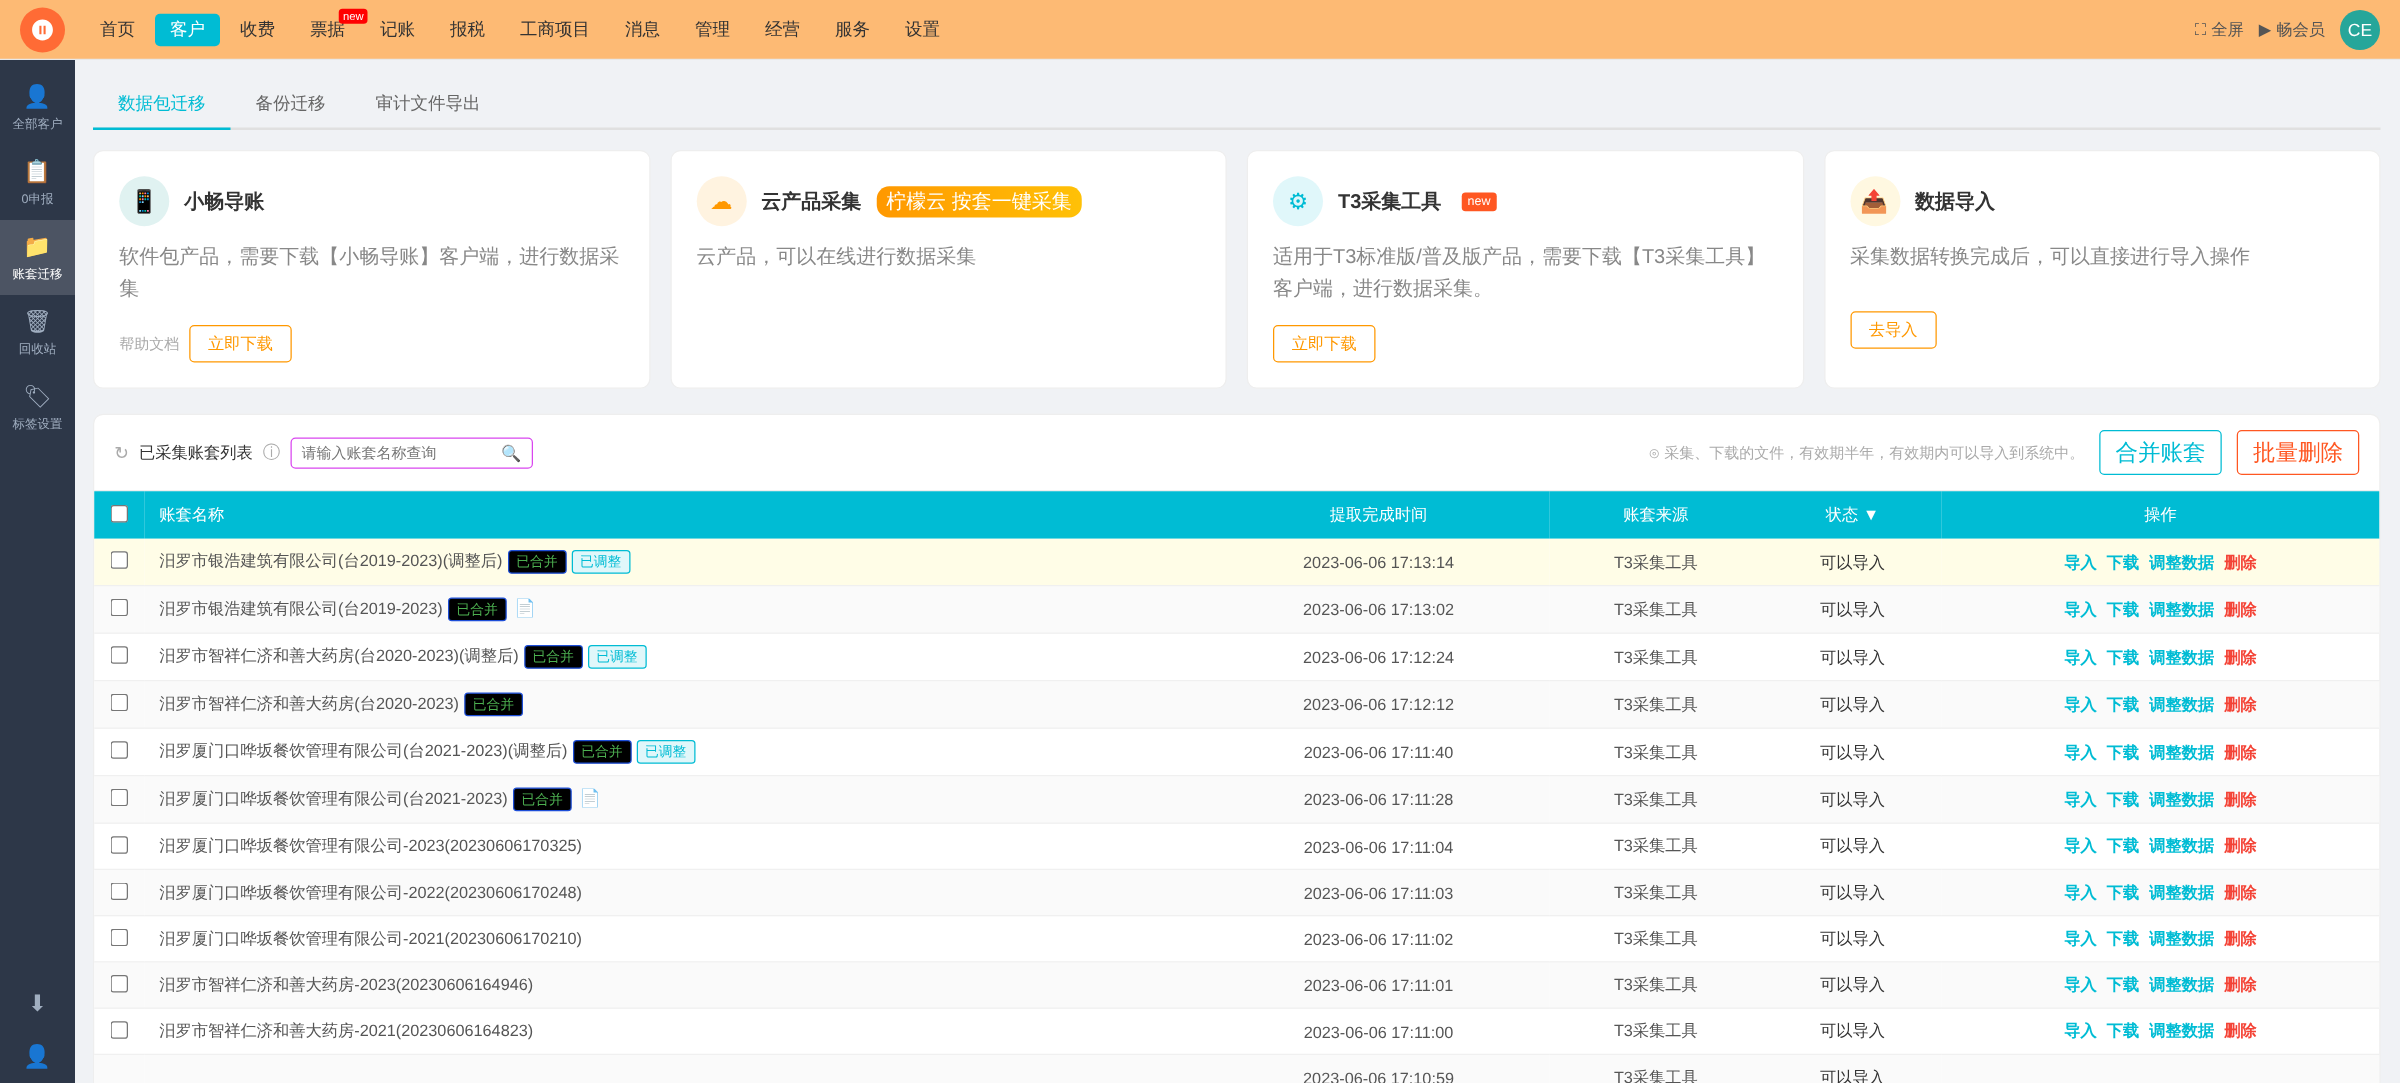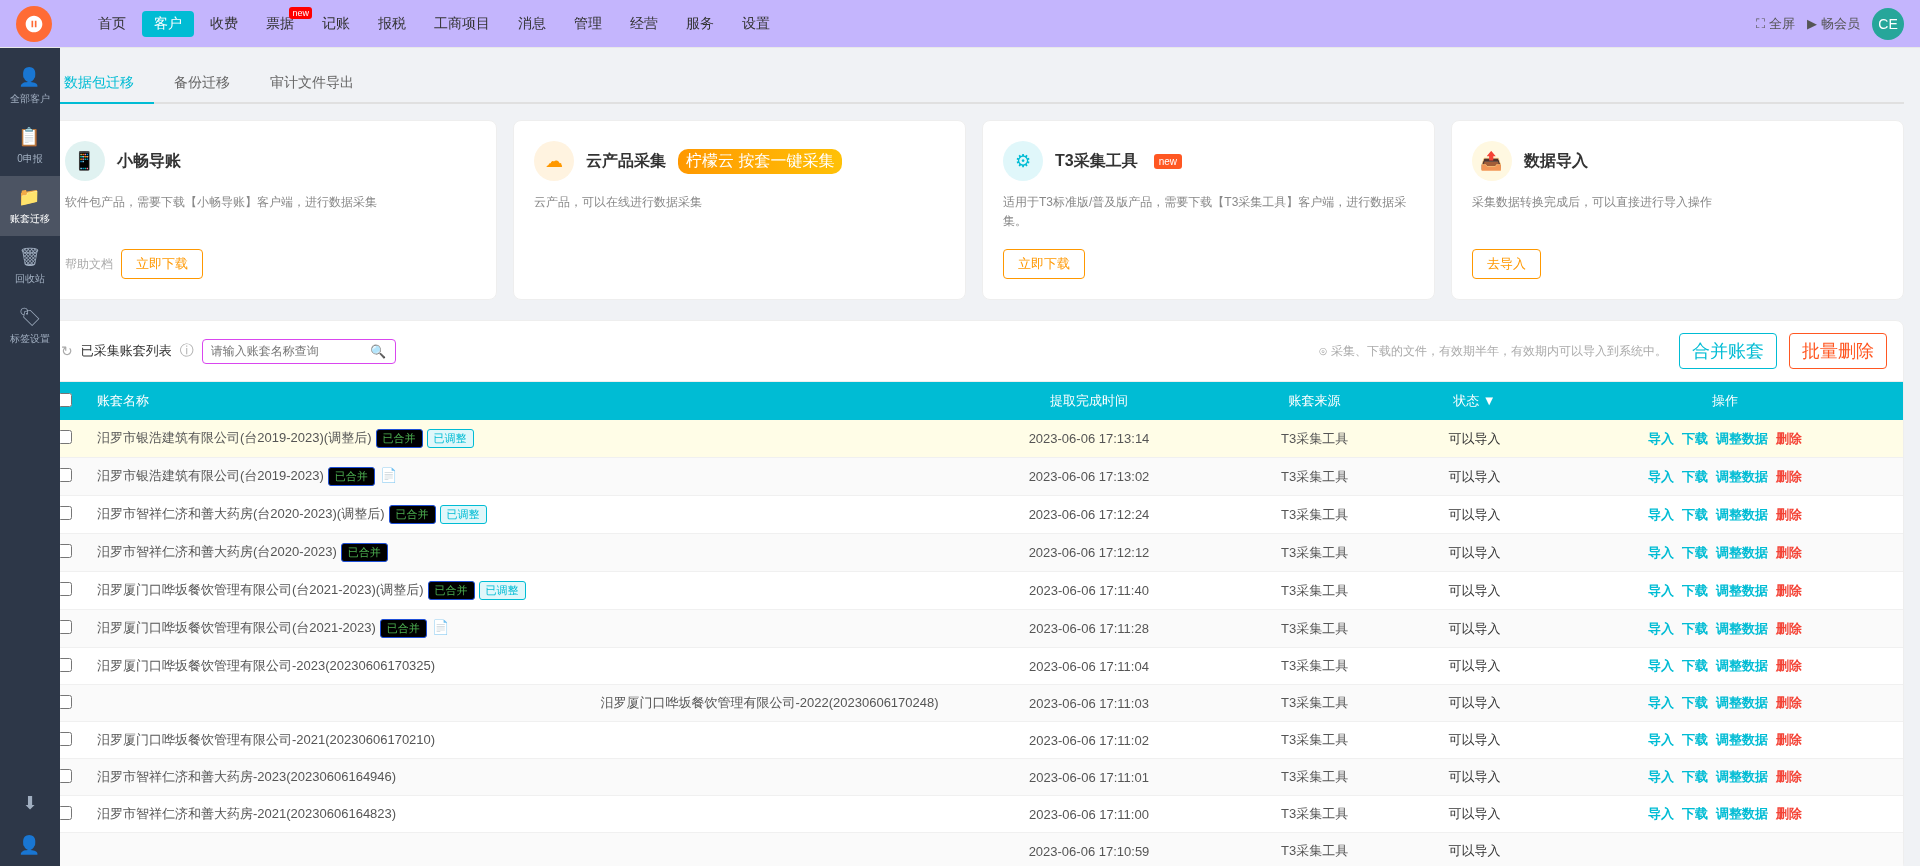--- a/index.html
+++ b/index.html
@@ -1,21 +1,21 @@
 <!DOCTYPE html>
 <html><head>
   <meta charset="utf-8">
   <style>
     * { box-sizing: border-box; margin: 0; padding: 0; }
     body { font-family: 'Microsoft YaHei', Arial, sans-serif; font-size: 13px; background: #f0f2f5; color: #333; overflow: hidden; }
 
     
     .top-nav {
-      display: flex; align-items: center; background: #c4b5fd; height: 48px;
-      border-bottom: 1px solid #e8e8e8; padding: 0 16px; position: fixed; top: 0; left: 0; right: 0; z-index: 100; gap: 18px;
+      display: flex; align-items: center; background: #fdba74; height: 48px;
+      border-bottom: 1px solid #e8e8e8; padding: 0 16px; position: fixed; top: 0; left: 0; right: 0; z-index: 100;
     }
     .top-nav .logo { width: 36px; height: 36px; background: #ff6b35; border-radius: 50%; display: flex; align-items: center; justify-content: center; margin-right: 16px; }
     .top-nav .logo svg { width: 20px; height: 20px; fill: white; }
     .nav-items { display: flex; align-items: center; gap: 4px; flex: 1; }
     .nav-item { padding: 4px 12px; border-radius: 4px; cursor: pointer; font-size: 14px; color: #333; white-space: nowrap; }
     .nav-item.active { background: #00bcd4; color: white; border-radius: 4px; }
     .nav-item-badge { position: relative; }
     .nav-badge { position: absolute; top: -4px; right: -6px; background: red; color: white; font-size: 9px; padding: 1px 3px; border-radius: 3px; }
     .nav-right { display: flex; align-items: center; gap: 12px; }
     .nav-right-btn { display: flex; align-items: center; gap: 4px; cursor: pointer; font-size: 13px; color: #555; }
@@ -28,40 +28,40 @@
     }
     .sidebar-item {
       display: flex; flex-direction: column; align-items: center; padding: 10px 0; width: 100%;
       cursor: pointer; color: #a0aec0; font-size: 11px; gap: 4px;
     }
     .sidebar-item:hover, .sidebar-item.active { color: #fff; background: rgba(255,255,255,0.1); }
     .sidebar-icon { font-size: 18px; }
     .sidebar-bottom { margin-top: auto; }
 
     
-    .main { margin-top: 48px; margin-left: 28px; padding: 16px; height: calc(100vh - 48px); overflow-y: auto; }
+    .main { margin-top: 48px; margin-left: 58px; padding: 16px; height: calc(100vh - 48px); overflow-y: auto; }
 
     
     .tabs { display: flex; gap: 0; margin-bottom: 16px; border-bottom: 2px solid #e0e0e0; }
     .tab { padding: 10px 20px; cursor: pointer; font-size: 14px; color: #666; border-bottom: 2px solid transparent; margin-bottom: -2px; }
     .tab.active { color: #00bcd4; border-bottom: 2px solid #00bcd4; font-weight: 500; }
 
     
     .cards-row { display: grid; grid-template-columns: 1fr 1fr 1fr 1fr; gap: 16px; margin-bottom: 20px; }
     .card { background: white; border-radius: 8px; padding: 20px; border: 1px solid #eee; }
     .card-header { display: flex; align-items: center; gap: 12px; margin-bottom: 12px; }
     .card-icon { width: 40px; height: 40px; border-radius: 50%; display: flex; align-items: center; justify-content: center; font-size: 18px; }
     .card-icon.green { background: #e0f2f1; color: #26a69a; }
     .card-icon.orange { background: #fff3e0; color: #ff9800; }
     .card-icon.teal { background: #e0f7fa; color: #00bcd4; }
     .card-icon.amber { background: #fff8e1; color: #ffc107; }
     .card-title { font-size: 16px; font-weight: bold; color: #333; }
     .card-badge { background: #ff5722; color: white; font-size: 10px; padding: 2px 5px; border-radius: 3px; margin-left: 4px; }
     .cloud-badge { background: linear-gradient(90deg, #ff9800, #ffc107); color: white; font-size: 16px; padding: 2px 8px; border-radius: 10px; }
-    .card-desc { font-size: 12px; color: #888; line-height: 1.6; margin-bottom: 16px; min-height: 40px; }
+    .card-desc { font-size: 16px; color: #888; line-height: 1.6; margin-bottom: 16px; min-height: 40px; }
     .card-actions { display: flex; align-items: center; gap: 8px; }
     .btn-link { color: #aaa; font-size: 12px; cursor: pointer; text-decoration: none; }
     .btn-outline { border: 1px solid #ff9800; color: #ff9800; padding: 5px 14px; border-radius: 4px; cursor: pointer; font-size: 13px; background: white; }
 
     
     .table-section { background: white; border-radius: 8px; border: 1px solid #eee; }
     .table-header { display: flex; align-items: center; justify-content: space-between; padding: 12px 16px; border-bottom: 1px solid #eee; }
     .table-header-left { display: flex; align-items: center; gap: 8px; }
     .table-label { font-size: 13px; color: #333; }
     .help-icon { color: #aaa; cursor: pointer; font-size: 14px; }
@@ -300,21 +300,21 @@
           <tr>
             <td><input type="checkbox" style=""></td>
             <td style="text-align: left;"><span>汨罗厦门口哗坂餐饮管理有限公司-2023(20230606170325)</span></td>
             <td>2023-06-06 17:11:04</td>
             <td>T3采集工具</td>
             <td class="status-ok">可以导入</td>
             <td><span class="action-link">导入</span><span class="action-link">下载</span><span class="action-link">调整数据</span><span class="action-link danger">删除</span></td>
           </tr>
           <tr>
             <td><input type="checkbox" style=""></td>
-            <td style="text-align: right;"><span>汨罗厦门口哗坂餐饮管理有限公司-2022(20230606170248)</span></td>
+            <td style="text-align: left;"><span>汨罗厦门口哗坂餐饮管理有限公司-2022(20230606170248)</span></td>
             <td>2023-06-06 17:11:03</td>
             <td>T3采集工具</td>
             <td class="status-ok">可以导入</td>
             <td><span class="action-link">导入</span><span class="action-link">下载</span><span class="action-link">调整数据</span><span class="action-link danger">删除</span></td>
           </tr>
           <tr>
             <td><input type="checkbox" style=""></td>
             <td style="text-align: left;"><span>汨罗厦门口哗坂餐饮管理有限公司-2021(20230606170210)</span></td>
             <td>2023-06-06 17:11:02</td>
             <td>T3采集工具</td>

